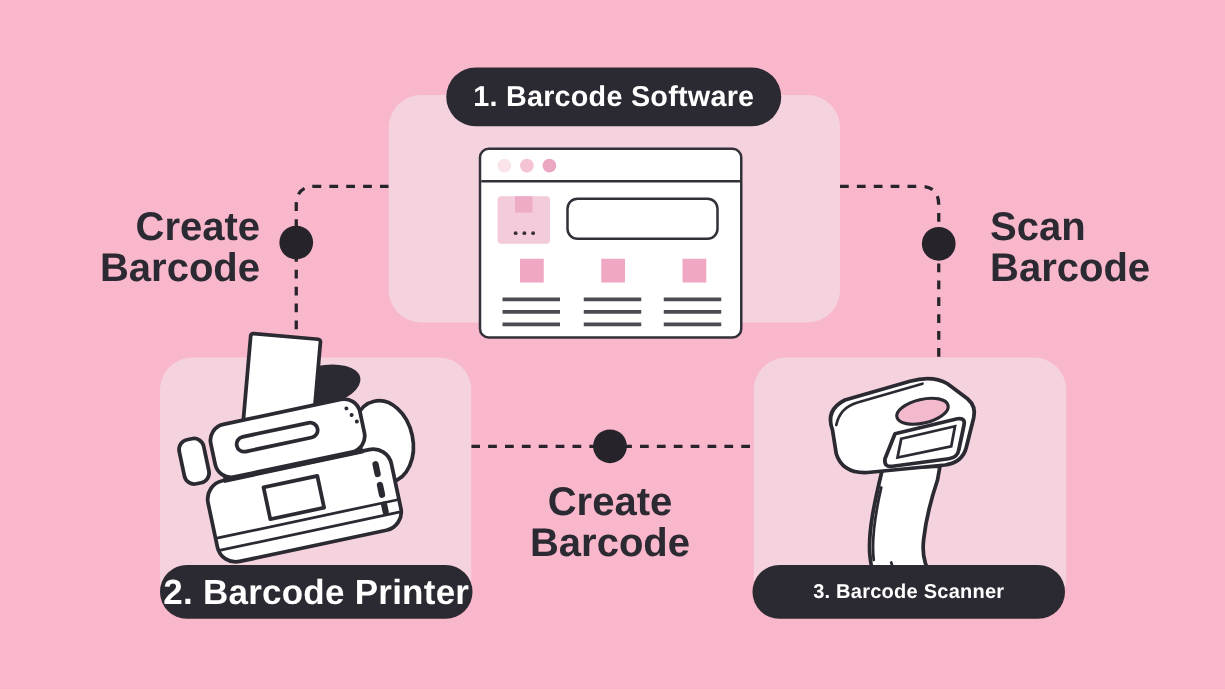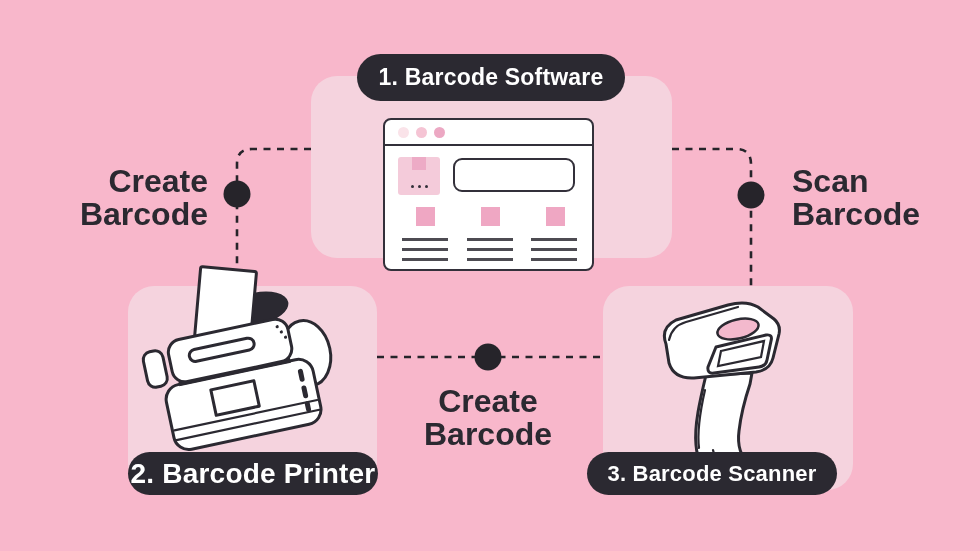--- a/index.html
+++ b/index.html
@@ -38,21 +38,21 @@
     position:absolute;
     background:#2B2931;color:#FFFFFF;
     font-weight:700;text-align:center;
     display:flex;align-items:center;justify-content:center;
     border-radius:26px;
     letter-spacing:.2px;
     white-space:nowrap;
   }
   .pill-software{left:357px;top:54px;width:268px;height:47px;font-size:23px;}
   .pill-printer {left:128px;top:452px;width:250px;height:43px;font-size:28px;border-radius:22px;}
-  .pill-scanner {left:587px;top:452px;width:250px;height:43px;font-size:22px;border-radius:22px;}
+  .pill-scanner {left:602px;top:452px;width:250px;height:43px;font-size:16px;border-radius:22px;}
 
   
   .step-label{
     position:absolute;
     color:#2B2931;font-weight:700;
     font-size:32px;line-height:33px;
   }
   .label-create{left:55px;top:165px;width:153px;text-align:right;}
   .label-scan  {left:792px;top:165px;width:160px;text-align:left;}
   .label-print {left:398px;top:385px;width:180px;text-align:center;}

